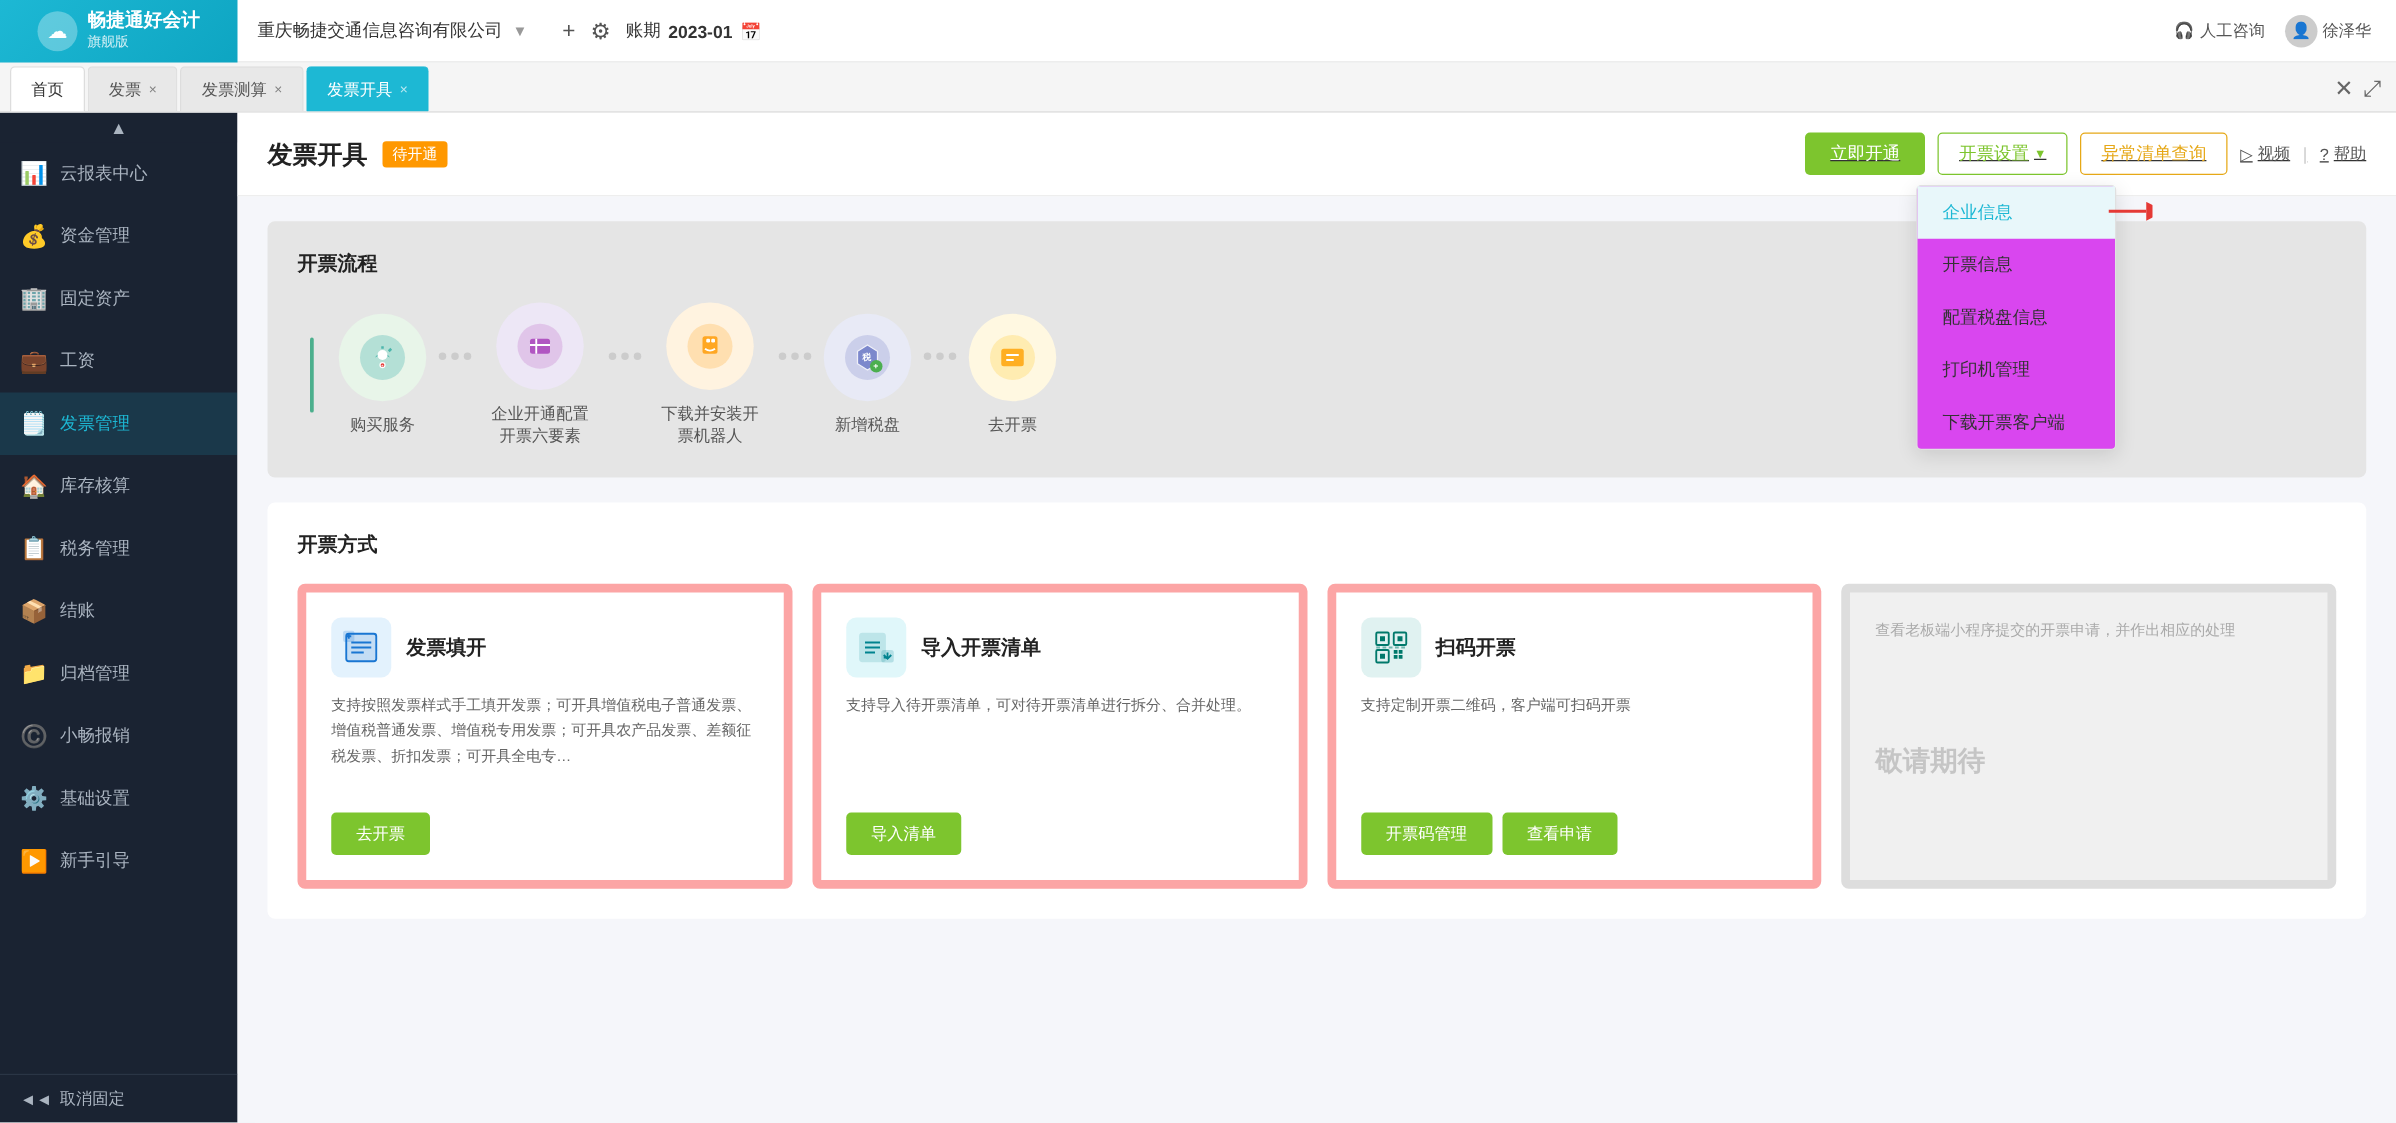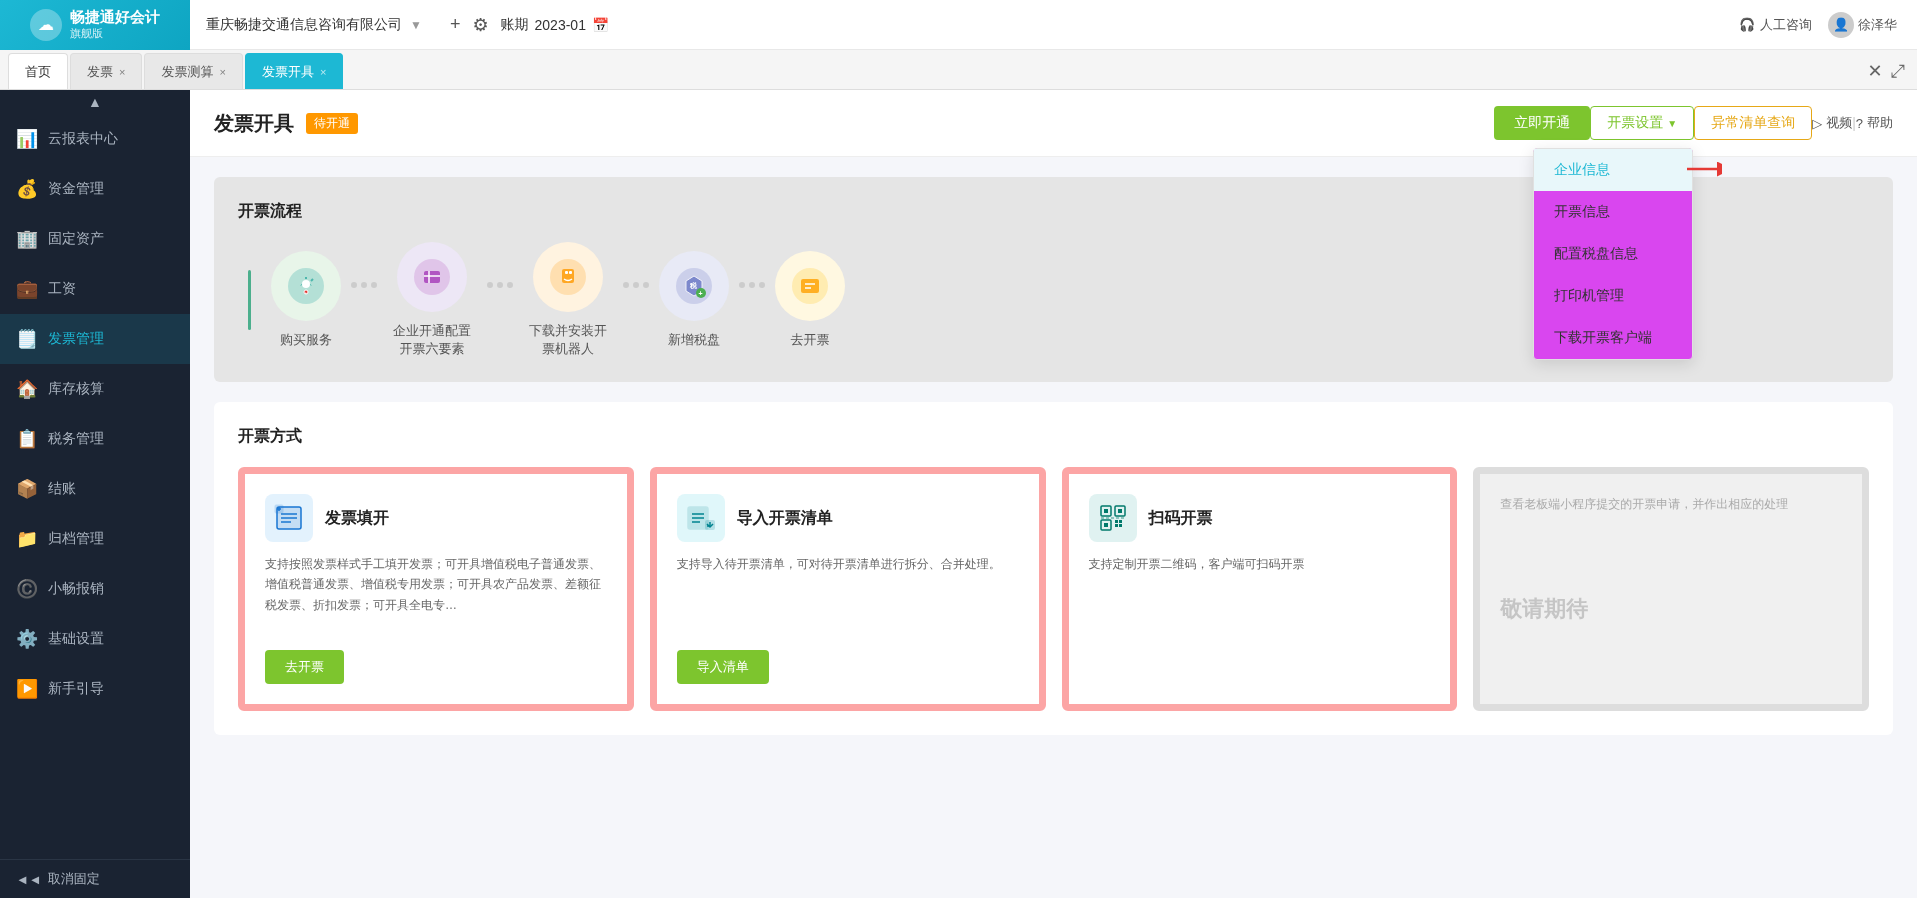--- a/index.html
+++ b/index.html
@@ -206,21 +206,23 @@
     .status-badge {
       background: #ff9800;
       color: #fff;
       padding: 2px 8px;
       border-radius: 3px;
       font-size: 12px;
     }
     .page-actions {
       display: flex;
       align-items: center;
+      gap: 10px;
       position: relative;
+      text-decoration: underline;
     }
     .btn-primary {
       background: #7dc52e;
       color: #fff;
       border: none;
       padding: 8px 20px;
       border-radius: 4px;
       cursor: pointer;
       font-size: 14px;
     }
@@ -436,21 +438,21 @@
   </div>
   <div class="header-company">
     <span>重庆畅捷交通信息咨询有限公司</span>
     <span class="arrow">▼</span>
   </div>
   <div class="header-actions">
     <span style="font-size:18px;cursor:pointer;">+</span>
     <span style="font-size:18px;cursor:pointer;">⚙</span>
     <div class="header-period">
       <span>账期</span>
-      <span style="font-weight:normal;">2023-01</span>
+      <span style="font-weight:bold;">2023-01</span>
       <span style="cursor:pointer;">📅</span>
     </div>
   </div>
   <div class="header-right">
     <div class="consult">
       <span>🎧</span>
       <span>人工咨询</span>
     </div>
     <div class="user">
       <div class="user-avatar">👤</div>
@@ -756,20 +758,24 @@
                   <rect x="18" y="18" width="3" height="3" fill="#00796b"></rect>
                   <rect x="22" y="18" width="3" height="3" fill="#00796b"></rect>
                   <rect x="18" y="22" width="3" height="3" fill="#00796b"></rect>
                   <rect x="22" y="22" width="3" height="3" fill="#00796b"></rect>
                   <line x1="4" y1="16" x2="28" y2="16" stroke="#00796b" stroke-width="1.5" stroke-dasharray="3,2" opacity="0.5"></line>
                 </svg>
               </div>
               <span class="method-title">扫码开票</span>
             </div>
             <div class="method-desc">支持定制开票二维码，客户端可扫码开票</div>
+            <div class="method-buttons">
+              <button class="btn-green">开票码管理</button>
+              <button class="btn-green">查看申请</button>
+            </div>
           </div>
 
           <div class="method-card disabled">
             <div class="method-desc" style="color:#aaa;">查看老板端小程序提交的开票申请，并作出相应的处理</div>
             <div class="disabled-text">敬请期待</div>
           </div>
 
         </div>
       </div>
 

